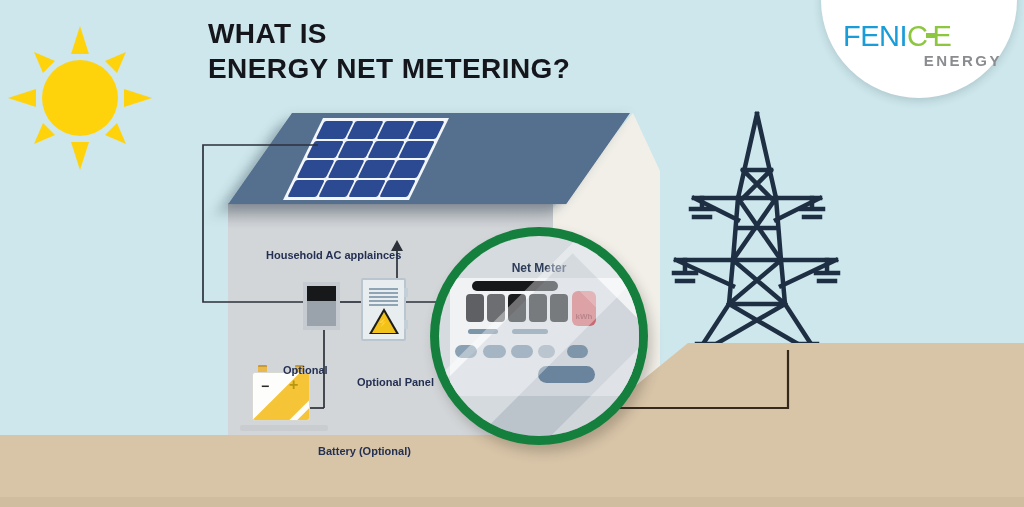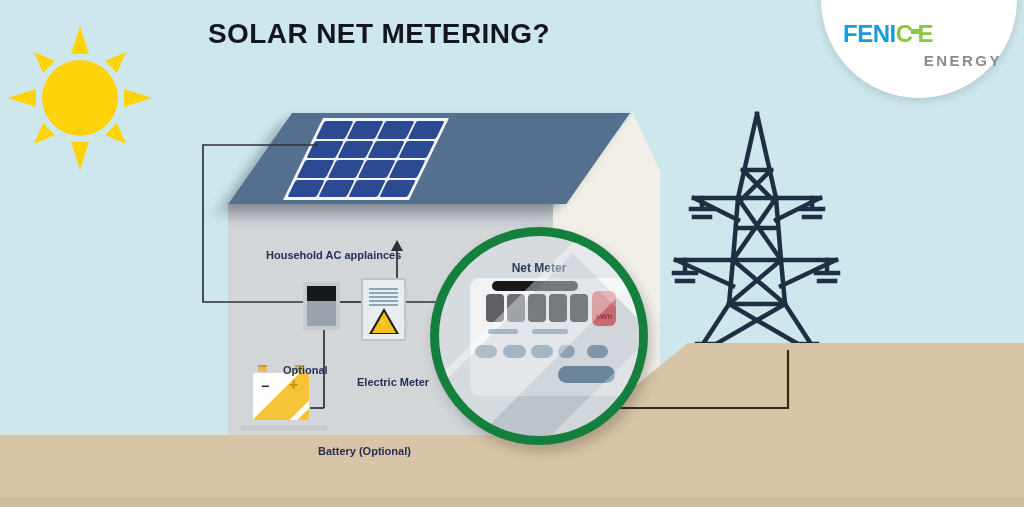--- a/index.html
+++ b/index.html
@@ -6,21 +6,21 @@
   .canvas{position:relative;width:1024px;height:507px;overflow:hidden;
     background:#cde7ec;font-family:"Liberation Sans",sans-serif;}
 
   
   .title{position:absolute;left:208px;top:16px;font-size:28px;font-weight:800;
     color:#14161c;line-height:35px;letter-spacing:0.4px;white-space:nowrap;}
 
   
   .logo{position:absolute;left:821px;top:-98px;width:196px;height:196px;background:#ffffff;
     border-radius:50%;box-shadow:0 3px 9px rgba(40,60,70,0.18);}
-  .logo-text{position:absolute;left:22px;top:118px;font-size:24px;font-weight:700;
+  .logo-text{position:absolute;left:22px;top:118px;font-size:29px;font-weight:400;
     letter-spacing:-0.5px;white-space:nowrap;}
   .logo-blue{color:#1a9cd8;}
   .logo-green{color:#8dc63f;}
   .logo-dash{display:inline-block;width:9px;height:5px;background:#8dc63f;
     margin:0 -2px;vertical-align:8px;}
   .logo-sub{position:absolute;right:15px;top:150px;font-size:15px;font-weight:bold;
     color:#8a8c90;letter-spacing:2.5px;}
 
   
   .sun{position:absolute;left:2px;top:20px;}
@@ -73,21 +73,21 @@
   .bbase{position:absolute;left:240px;top:425px;width:88px;height:6px;background:#c9cdd0;border-radius:2px;}
 
   
   .meter{position:absolute;left:430px;top:227px;width:218px;height:218px;border-radius:50%;
     background:#15803d;box-shadow:4px 7px 12px rgba(50,45,35,0.25);}
   .meter-face{position:absolute;left:9px;top:9px;width:200px;height:200px;border-radius:50%;
     background:#d6dbdf;overflow:hidden;}
   .meter-title{position:absolute;left:0;top:25px;width:100%;text-align:center;
     font-size:12px;font-weight:bold;color:#2c3c59;}
   .mpanel{position:absolute;left:11px;top:42px;width:191px;height:118px;background:#f0f2f4;
-    border-radius:10px;margin-left:20px;}
+    border-radius:10px;}
   .mbar{position:absolute;left:22px;top:3px;width:86px;height:10px;background:#17181a;border-radius:5px;}
   .digit{position:absolute;top:16px;width:18px;height:28px;border-radius:4px;}
   .kwh{position:absolute;left:122px;top:13px;width:24px;height:35px;border-radius:6px;
     background:linear-gradient(225deg,#f29093 28%,#e66a6d 28%);
     font-size:8px;font-weight:bold;color:#9c3136;text-align:center;line-height:52px;}
   .sbar{position:absolute;top:51px;height:5px;background:#7b95a9;border-radius:3px;}
   .pill{position:absolute;top:67px;height:13px;border-radius:7px;}
   .bigpill{position:absolute;left:88px;top:88px;width:57px;height:17px;background:#6e8ba4;border-radius:9px;}
   .shade,.glass1,.glass2{position:absolute;transform:rotate(-45deg);pointer-events:none;}
   .shade{left:-90px;top:110px;width:320px;height:140px;background:rgba(84,104,126,0.20);}
@@ -109,21 +109,22 @@
       <polygon points="150,78 122,69 122,87"></polygon>
       <polygon points="6,78 34,69 34,87"></polygon>
       <polygon points="124,32 115,53 103,41"></polygon>
       <polygon points="32,32 53,41 41,53"></polygon>
       <polygon points="124,124 103,115 115,103"></polygon>
       <polygon points="32,124 41,103 53,115"></polygon>
     </g>
   </svg>
 
   <div class="title">
-    <div>SOLAR NET METERING?</div>
+    <div>WHAT IS</div>
+    <div>ENERGY NET METERING?</div>
   </div>
 
   <svg style="left:670px;top:106px;" width="172" height="242" viewBox="0 0 172 242">
     <g stroke="#1e2f43" stroke-width="4.5" fill="none" stroke-linecap="square">
       <path d="M87,8 L68,92 M87,8 L106,92 M73,64 L101,64 M73,64 L101,92 M101,64 L73,92"></path>
       <path d="M24,92 L150,92 M24,92 L68,114 M150,92 L106,114"></path>
       <path d="M32,92 L32,102 M21,103 L43,103 M24,111 L40,111"></path>
       <path d="M142,92 L142,102 M131,103 L153,103 M134,111 L150,111"></path>
       <path d="M68,92 L63,154 M106,92 L111,154 M68,92 L111,154 M106,92 L63,154 M66,122 L108,122"></path>
       <path d="M6,154 L166,154 M6,154 L63,180 M166,154 L111,180"></path>
@@ -199,21 +200,21 @@
       <div class="stripe" style="left:-22px;top:24px;width:100px;height:26px;"></div>
       <div class="stripe" style="left:16px;top:42px;width:70px;height:8px;"></div>
       <div class="sign" style="left:8px;top:5px;font-size:14px;color:#2a2a2a;">−</div>
       <div class="sign" style="left:36px;top:3px;font-size:16px;color:#b8960f;">+</div>
     </div>
   </div>
   <div class="bbase"></div>
 
   <div class="lbl" style="left:266px;top:220px;">Household AC applainces</div>
   <div class="lbl" style="left:283px;top:335px;">Optional</div>
-  <div class="lbl" style="left:357px;top:347px;">Electric Meter</div>
+  <div class="lbl" style="left:357px;top:347px;">Optional Panel</div>
   <div class="lbl" style="left:318px;top:416px;">Battery (Optional)</div>
 
   <div class="meter">
     <div class="meter-face">
       <div class="meter-title">Net Meter</div>
       <div class="mpanel">
         <div class="mbar"></div>
         <div class="digit" style="left:16px;background:#5e6063;"></div>
         <div class="digit" style="left:37px;background:#6c6e71;"></div>
         <div class="digit" style="left:58px;background:#1a1b1d;"></div>

